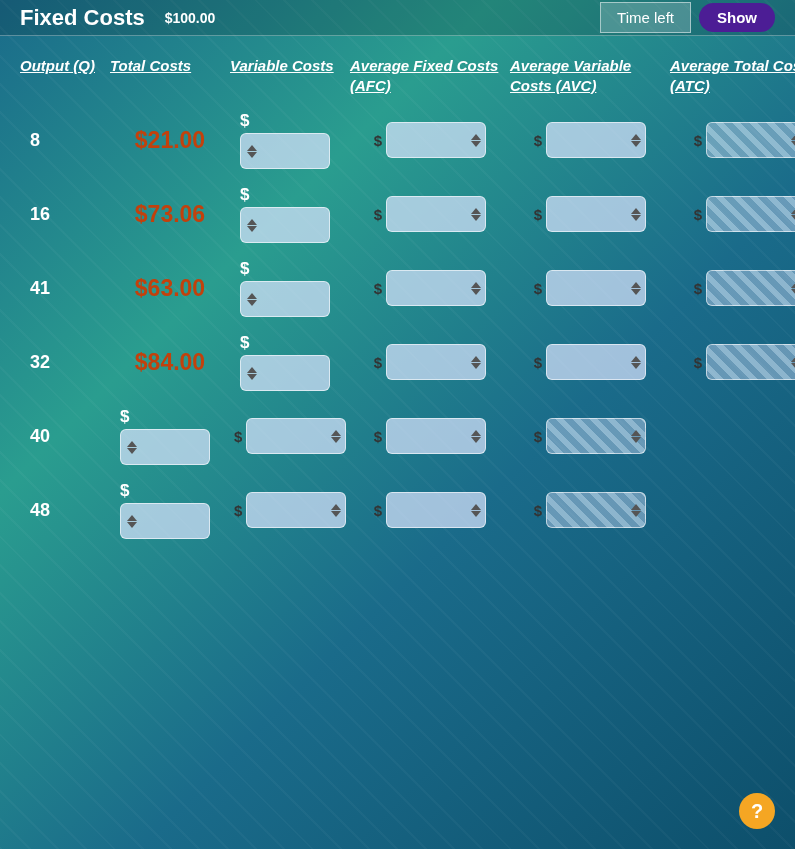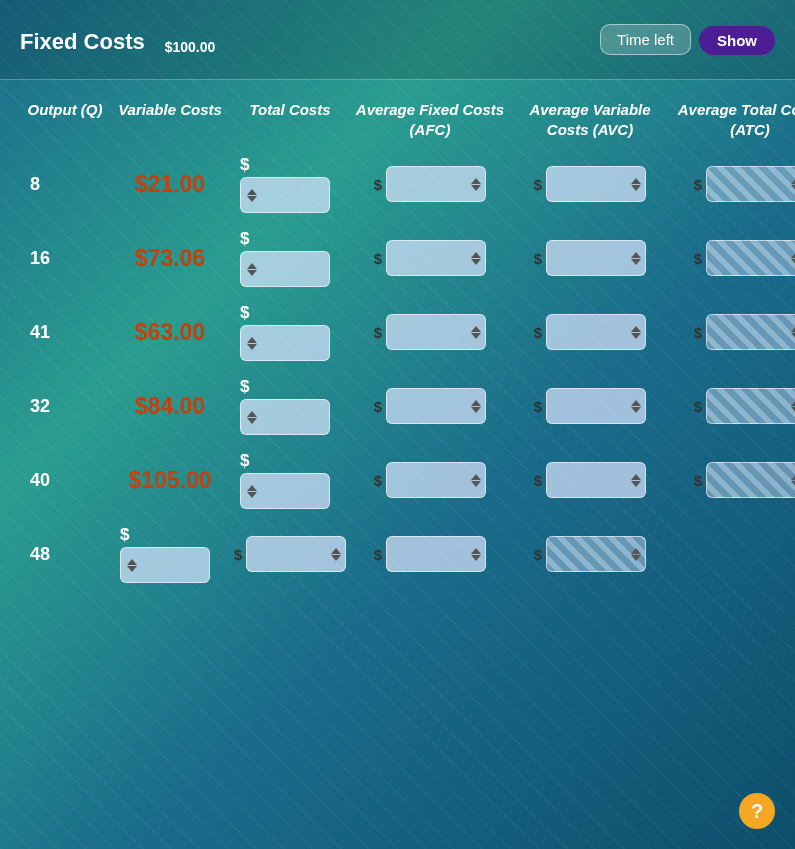--- a/index.html
+++ b/index.html
@@ -21,43 +21,43 @@
         transparent 2px,
         transparent 20px
       );
       pointer-events: none;
       z-index: 0;
     }
     .top-bar {
       position: relative;
       z-index: 1;
       display: flex;
-      align-items: flex-end;
-      padding: 24px 20px;
+      align-items: center;
+      padding: 2px 20px;
       background: rgba(0,0,0,0.15);
       border-bottom: 1px solid rgba(255,255,255,0.3);
     }
     .fixed-costs-label {
       color: #fff;
       font-size: 22px;
       font-weight: bold;
       margin-right: 20px;
     }
     .fixed-costs-value {
       color: #fff;
       font-size: 14px;
       font-weight: bold;
       margin-right: auto;
     }
     .time-left-btn {
       background: rgba(255,255,255,0.2);
       border: 1px solid rgba(255,255,255,0.5);
       color: #fff;
       padding: 6px 16px;
-      border-radius: 10px;
+      border-radius: 0;
       font-size: 15px;
       cursor: pointer;
       margin-right: 8px;
     }
     .show-btn {
       background: #4c1d95;
       border: none;
       color: #fff;
       padding: 6px 18px;
       border-radius: 20px;
@@ -73,23 +73,23 @@
     .header-row {
       display: grid;
       grid-template-columns: 90px 120px 120px 160px 160px 160px;
       gap: 0;
       padding: 10px 10px 10px 10px;
       color: #fff;
       font-weight: bold;
       font-size: 15px;
     }
     .header-cell {
-      text-align: center;
       line-height: 1.3;
       font-style: italic;
+      text-decoration: underline;
     }
     .data-row {
       display: grid;
       grid-template-columns: 90px 120px 120px 160px 160px 160px;
       gap: 0;
       align-items: center;
       padding: 4px 10px;
       margin-bottom: 4px;
     }
     .cell {
@@ -212,22 +212,22 @@
 <div class="top-bar">
   <span class="fixed-costs-label">Fixed Costs</span>
   <span class="fixed-costs-value">$100.00</span>
   <button class="time-left-btn">Time left</button>
   <button class="show-btn">Show</button>
 </div>
 
 <div class="content">
   <div class="header-row">
     <div class="header-cell">Output (Q)</div>
+    <div class="header-cell">Total Costs</div>
     <div class="header-cell">Variable Costs</div>
-    <div class="header-cell">Total Costs</div>
     <div class="header-cell">Average Fixed Costs (AFC)</div>
     <div class="header-cell">Average Variable Costs (AVC)</div>
     <div class="header-cell">Average Total Costs (ATC)</div>
   </div>
 
   <div class="data-row">
     <div class="cell cell-output">8</div>
     <div class="cell cell-variable">$21.00</div>
     <div class="cell total-costs-cell">
       <span class="dollar-label">$</span>
@@ -385,21 +385,20 @@
         <div class="spinner-arrows">
           <div class="arrow-up"></div>
           <div class="arrow-down"></div>
         </div>
       </div>
     </div>
   </div>
 
   <div class="data-row">
     <div class="cell cell-output">40</div>
-    <div class="cell cell-variable">$105.00</div>
     <div class="cell total-costs-cell">
       <span class="dollar-label">$</span>
       <div class="spinner-input">
         <div class="spinner-arrows">
           <div class="arrow-up"></div>
           <div class="arrow-down"></div>
         </div>
       </div>
     </div>
     <div class="cell avc-cell">

